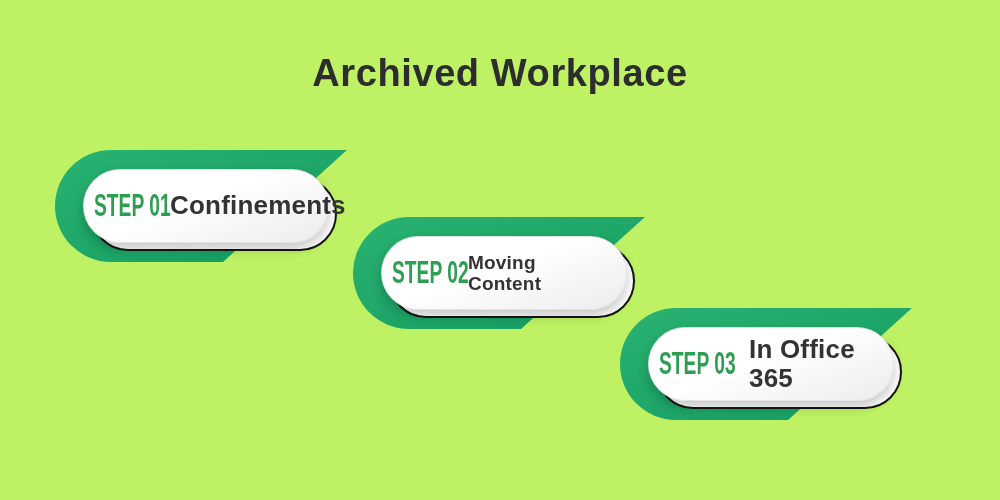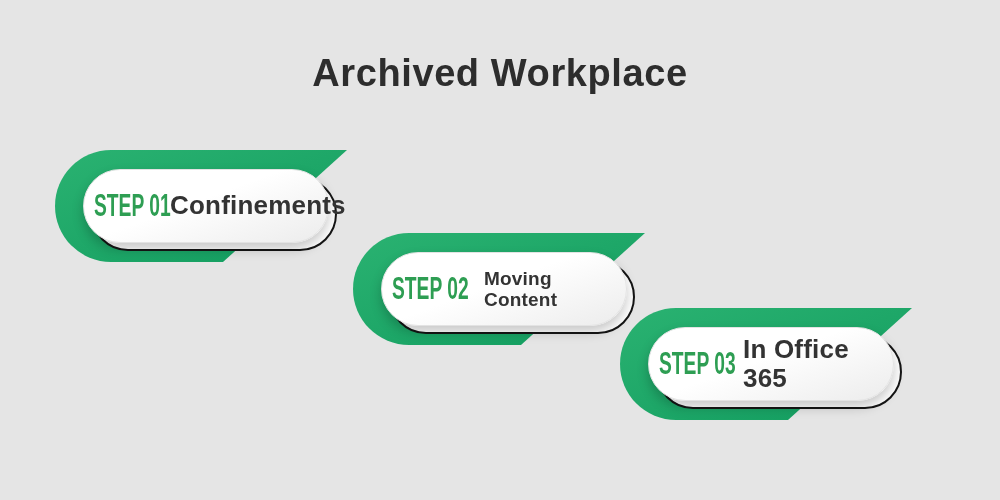--- a/index.html
+++ b/index.html
@@ -1,27 +1,27 @@
 <!DOCTYPE html>
 <html><head>
 <meta charset="utf-8">
 <style>
   html,body{margin:0;padding:0;background:#ffffff;}
   .canvas{
-    position:relative;width:1000px;height:500px;background:#e5e5e5;
+    position:relative;width:1000px;height:500px;background:#bef264;
     font-family:"Liberation Sans",sans-serif;overflow:hidden;
   }
   .title{
     position:absolute;top:52px;left:0;width:100%;margin:0;
     text-align:center;font-size:38px;font-weight:800;
     color:#2d2d2d;letter-spacing:.6px;
   }
   .badge{position:absolute;width:292px;height:112px;}
   .badge-0{left:55px;top:150px;}
-  .badge-1{left:353px;top:233px;}
+  .badge-1{left:353px;top:217px;}
   .badge-2{left:620px;top:308px;}
   .ribbon{position:absolute;left:0;top:0;width:292px;height:112px;display:block;}
   .outline-pill{
     position:absolute;left:36px;top:27px;width:246px;height:74px;
     border:2px solid #151515;border-radius:40px;background:#ffffff;
     box-sizing:border-box;
   }
   .pill{
     position:absolute;left:28px;top:19px;width:246px;height:74px;
     border-radius:40px;box-sizing:border-box;
@@ -34,22 +34,22 @@
   .step-label{
     flex:0 0 112px;width:112px;white-space:nowrap;
     font-size:31px;font-weight:700;color:#2e9e53;
     transform:scaleX(.62);transform-origin:left center;
     margin-right:-36px;
   }
   .step-title{
     font-size:26px;font-weight:700;color:#333333;
     line-height:1.12;letter-spacing:.2px;
   }
-  .badge-1 .step-title{font-size:19px;max-width:92px;margin-left:16px;}
-  .badge-2 .step-title{margin-left:8px;}
+  .badge-1 .step-title{font-size:19px;max-width:92px;margin-left:0;}
+  .badge-2 .step-title{margin-left:14px;}
 </style>
 </head>
 <body>
 
 <div class="canvas">
 
   <h1 class="title">Archived Workplace</h1>
 
   <div class="badge badge-0">
     <svg class="ribbon" viewBox="0 0 292 112" aria-hidden="true">

